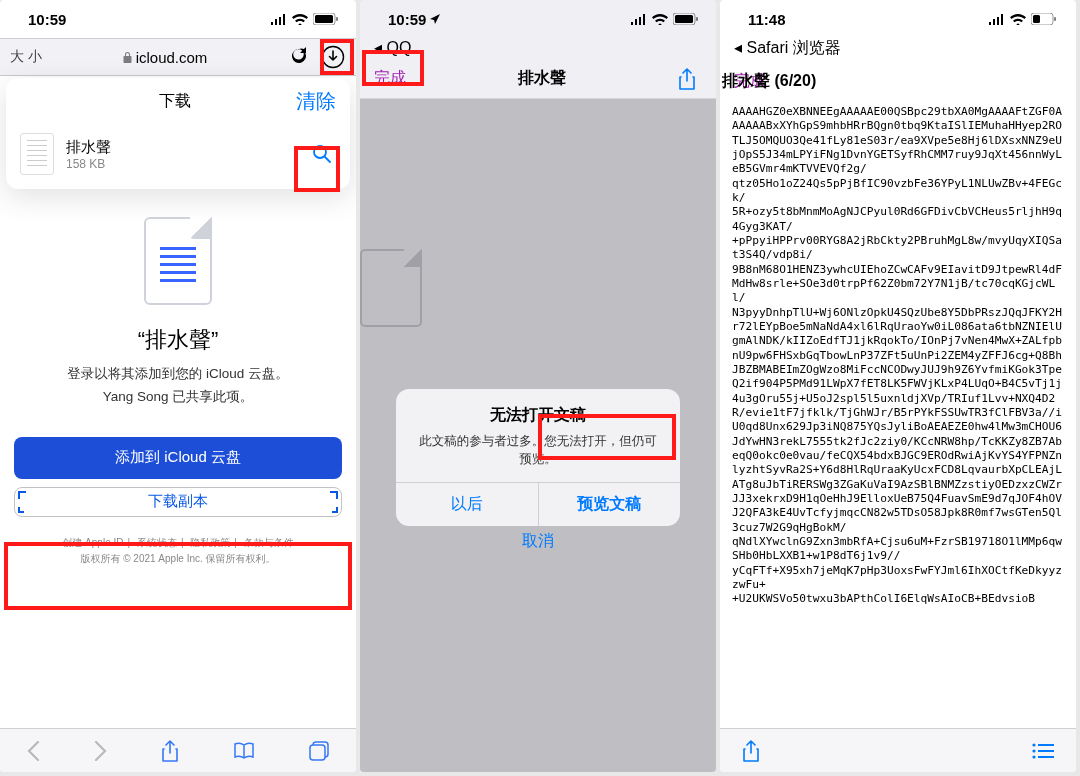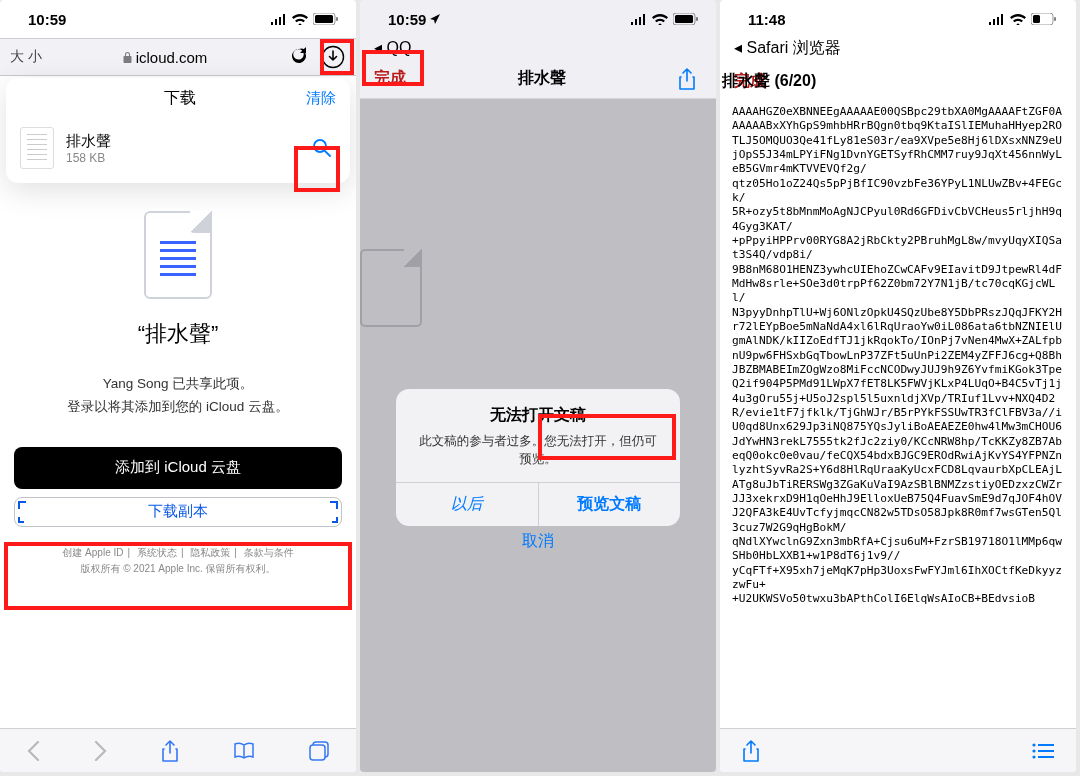--- a/index.html
+++ b/index.html
@@ -12,64 +12,64 @@
 
 
 .url-bar { height: 38px; background: #f2f2f6; border-top: 1px solid #d0d0d4; border-bottom: 1px solid #c8c8cc; display: flex; align-items: center; padding: 0 10px; gap: 8px; }
 .aa { width: 34px; font-size: 14px; color: #444; }
 .url { flex: 1; text-align: center; font-size: 15px; color: #000; display: flex; align-items: center; justify-content: center; gap: 4px; }
 .refresh, .down-circle { width: 26px; height: 26px; display: flex; align-items: center; justify-content: center; }
 
 .dl-panel { margin: 2px 6px; background: #fff; border-radius: 12px; box-shadow: 0 8px 30px rgba(0,0,0,.12); padding: 10px 14px 6px; }
 .dl-head { display: flex; justify-content: space-between; align-items: center; margin-bottom: 10px; }
 .dl-title { flex: 1; text-align: center; font-size: 16px; font-weight: 500; }
-.dl-clear { color: #007aff; font-size: 15px; }
+.dl-clear { color: #007aff; font-size: 20px; }
 .dl-item { display: flex; align-items: center; gap: 12px; padding: 8px 0; }
 .dl-thumb { width: 34px; height: 42px; border: 1px solid #ddd; border-radius: 3px; position: relative; background: #fff; }
 .dl-thumb::after { content: ""; position: absolute; left: 6px; right: 6px; top: 6px; bottom: 6px; background: repeating-linear-gradient(#ccc, #ccc 1px, transparent 1px, transparent 5px); }
 .dl-info { flex: 1; }
 .dl-name { font-size: 15px; color: #000; }
 .dl-size { font-size: 12px; color: #888; }
 .dl-mag { width: 28px; height: 28px; color: #007aff; display: flex; align-items: center; justify-content: center; }
 
 .doc-icon { width: 68px; height: 88px; margin: 28px auto 20px; border: 2px solid #cfd3d9; border-radius: 6px; position: relative; }
 .doc-icon::before { content: ""; position: absolute; top: -2px; right: -2px; width: 22px; height: 22px; background: linear-gradient(135deg, #fff 48%, #cfd3d9 50%); border-bottom-left-radius: 4px; }
 .doc-lines { position: absolute; left: 14px; right: 14px; top: 28px; bottom: 16px; background: repeating-linear-gradient(#3a64ff, #3a64ff 3px, transparent 3px, transparent 8px); }
 
-.doc-title { text-align: center; font-size: 22px; font-weight: 500; margin-bottom: 24px; }
+.doc-title { text-align: center; font-size: 22px; font-weight: 500; margin-bottom: 8px; }
 .share-txt { text-align: center; font-size: 13.5px; color: #333; line-height: 1.7; padding: 0 28px; }
 
-.btn-dark { margin: 28px 14px 8px; height: 42px; border-radius: 8px; background: #000000; color: #fff; font-size: 15px; display: flex; align-items: center; justify-content: center; }
+.btn-dark { margin: 28px 14px 8px; height: 42px; border-radius: 8px; background: #1d4ed8; color: #fff; font-size: 15px; display: flex; align-items: center; justify-content: center; }
 .btn-light { margin: 6px 14px; height: 30px; border-radius: 8px; background: #fff; border: 1px solid #c0c2c7; color: #0a58e6; font-size: 15px; display: flex; align-items: center; justify-content: center; position: relative; }
 .btn-light::before, .btn-light::after, .btn-light .c1, .btn-light .c2 { content: ""; position: absolute; width: 6px; height: 6px; border: 2px solid #0a58e6; }
 .btn-light::before { top: 3px; left: 3px; border-right: none; border-bottom: none; }
 .btn-light::after { top: 3px; right: 3px; border-left: none; border-bottom: none; }
 .btn-light .c1 { bottom: 3px; left: 3px; border-right: none; border-top: none; }
 .btn-light .c2 { bottom: 3px; right: 3px; border-left: none; border-top: none; }
 
 .footer { text-align: center; font-size: 10px; color: #888; margin-top: 18px; line-height: 1.6; }
 .footer span { margin: 0 4px; }
 .safari-bar { position: absolute; bottom: 0; left: 0; right: 0; height: 44px; background: #f6f6f9; border-top: 1px solid #d0d0d4; display: flex; justify-content: space-around; align-items: center; color: #3478f6; }
 .safari-bar .dis { color: #b8b8bc; }
 
 
 .s2-top { height: 40px; display: flex; align-items: center; justify-content: space-between; padding: 0 14px; border-bottom: 1px solid #d5d5d8; }
-.s2-done { color: #b91c1c; font-size: 16px; font-weight: bold; }
+.s2-done { color: #a21caf; font-size: 16px; }
 .s2-title { flex: 1; text-align: center; font-size: 16px; font-weight: 600; }
 .s2-share { color: #007aff; width: 24px; }
 .s2-body { position: relative; height: 710px; display: flex; flex-direction: column; align-items: flex-start; padding-top: 150px; }
 .s2-doc { width: 62px; height: 78px; border: 2px solid #c7cad0; border-radius: 5px; position: relative; margin-bottom: 12px; }
 .s2-doc::before { content: ""; position: absolute; top: -2px; right: -2px; width: 18px; height: 18px; background: linear-gradient(135deg, #efeff4 48%, #c7cad0 50%); }
 .alert-back { position: absolute; top: 0; left: 0; right: 0; bottom: 0; background: rgba(0,0,0,.2); }
 .alert { position: absolute; top: 290px; left: 36px; right: 36px; background: #f2f2f5; border-radius: 13px; overflow: hidden; }
 .alert-t { text-align: center; font-size: 16px; font-weight: 600; padding: 16px 14px 2px; }
 .alert-m { text-align: center; font-size: 12.5px; color: #333; padding: 4px 20px 14px; line-height: 1.45; }
 .alert-btns { display: flex; border-top: 1px solid #d0d0d4; }
 .alert-btn { flex: 1; text-align: center; padding: 11px 0; color: #007aff; font-size: 16px; }
-.alert-btn:first-child { border-right: 1px solid #d0d0d4; font-style: italic; }
+.alert-btn:first-child { border-right: 1px solid #d0d0d4; }
 .alert-btn.bold { font-weight: 600; }
 .cancel-link { position: absolute; top: 432px; left: 0; right: 0; text-align: center; color: #007aff; font-size: 16px; }
 
 
 .s3-top { height: 40px; display: flex; align-items: center; padding: 0 14px; }
 .s3-title { flex: 1; text-align: left; font-size: 16px; font-weight: 600; margin-left: -44px; }
 .txt-body { padding: 4px 12px; font-family: Menlo, Consolas, monospace; font-size: 11.2px; line-height: 1.28; color: #000; word-break: break-all; height: 634px; overflow: hidden; }
 .s3-bar { position: absolute; bottom: 0; left: 0; right: 0; height: 44px; background: #f6f6f9; border-top: 1px solid #d0d0d4; display: flex; justify-content: space-between; align-items: center; padding: 0 22px; color: #007aff; }
 
 .redbox { position: absolute; border: 4px solid #ff1a1a; pointer-events: none; }
@@ -136,22 +136,22 @@
           </svg>
       </div>
     </div>
   </div>
 
   <div class="doc-icon">
       <div class="doc-lines"></div>
     </div>
   <div class="doc-title">“排水聲”</div>
   <div class="share-txt">
+    <div>登录以将其添加到您的 iCloud 云盘。</div>
     <div>Yang Song 已共享此项。</div>
-    <div>登录以将其添加到您的 iCloud 云盘。</div>
   </div>
 
   <div class="btn-dark">添加到 iCloud 云盘</div>
   <div class="btn-light">
       <span class="c1"></span>
       <span class="c2"></span>
       <span>下载副本</span>
     </div>
 
   <div class="footer">

